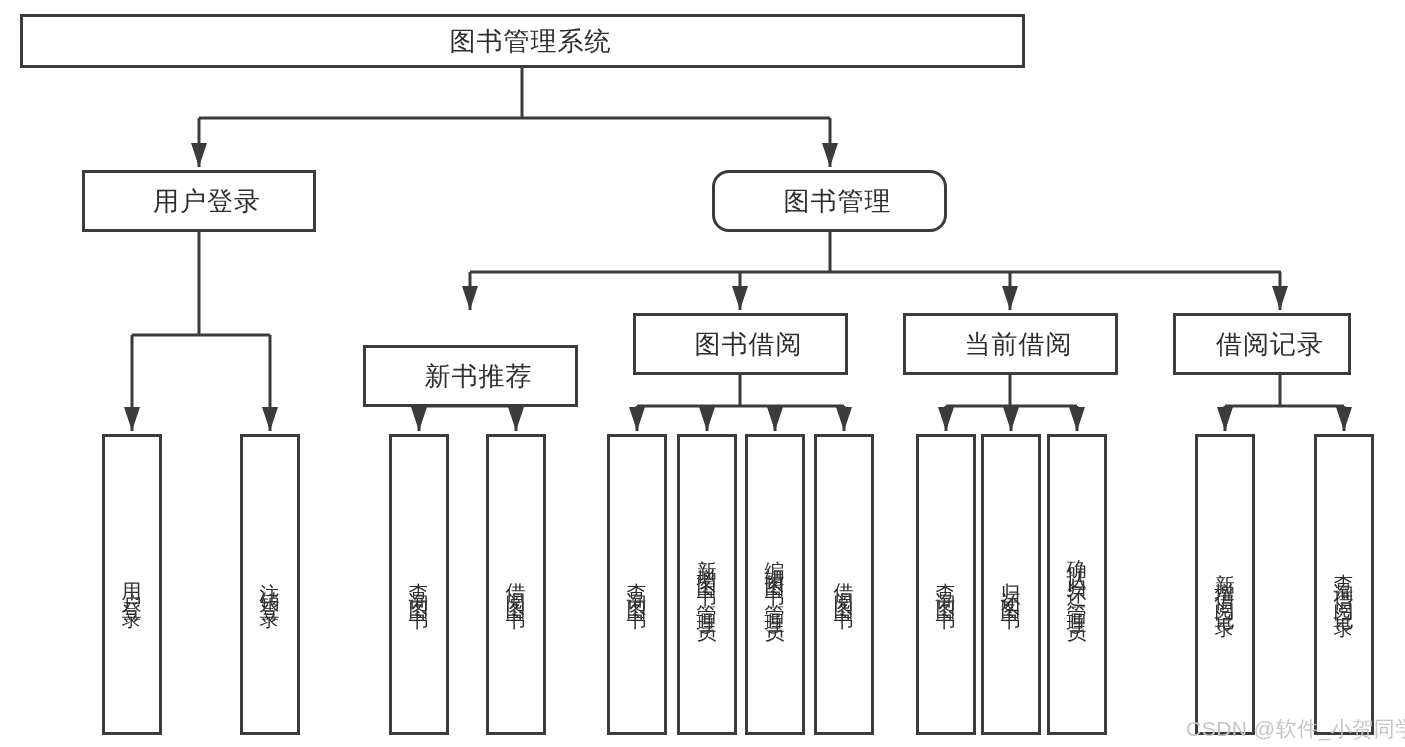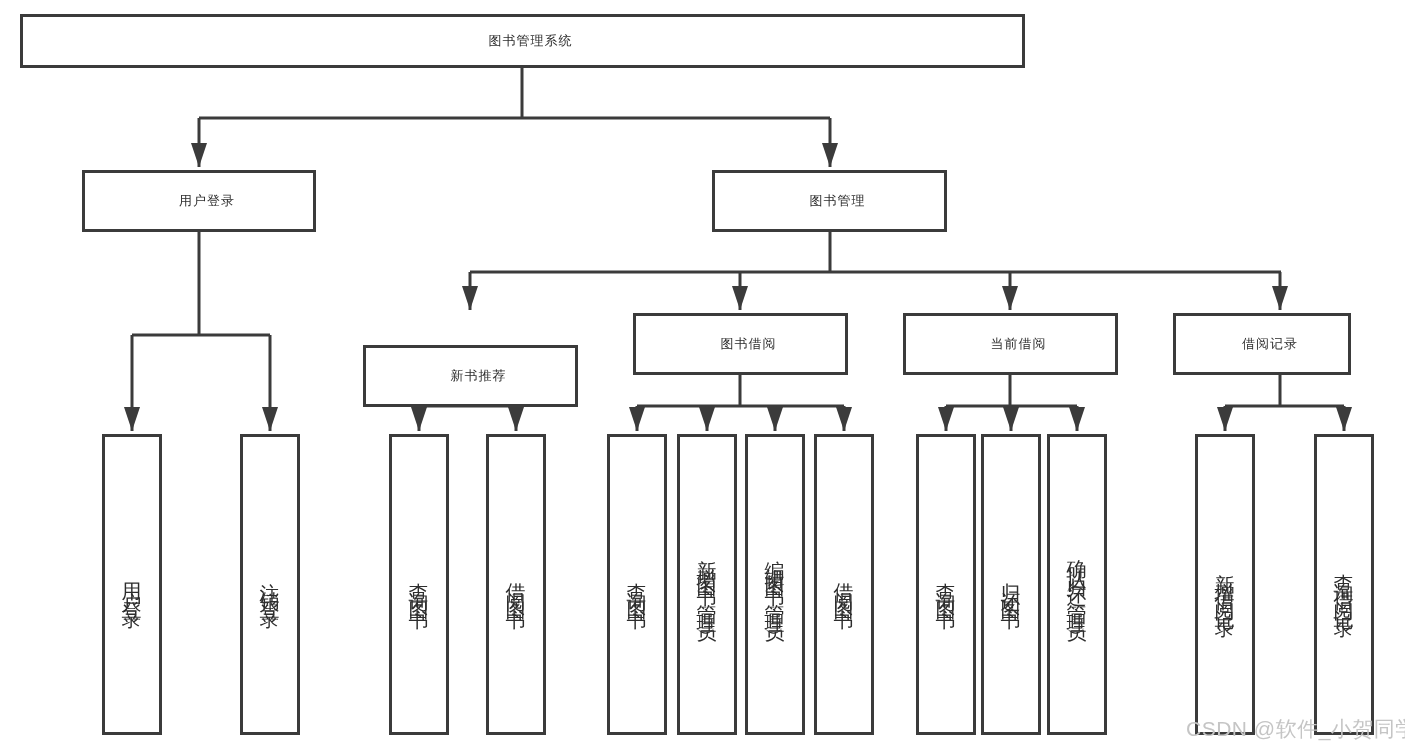--- a/index.html
+++ b/index.html
@@ -36,21 +36,21 @@
     position: absolute;
     box-sizing: border-box;
     background: var(--background);
     border: 3px solid var(--line);
     display: flex;
     align-items: center;
     justify-content: center;
     color: var(--text);
     z-index: 1;
   }
-  .node.h { font-size: 13px; letter-spacing: 1px; padding-left: 16px; }
+  .node.h { font-size: 26px; letter-spacing: 1px; padding-left: 16px; }
   .node.v .vt {
     writing-mode: vertical-rl;
     text-orientation: mixed;
     font-size: 20px;
     line-height: 1;
     letter-spacing: 9px;
   }
   .watermark {
     position: absolute;
     left: 1186px;
@@ -99,21 +99,21 @@
     <line class="cline" x1="946" y1="406" x2="946" y2="431" marker-end="url(#ah)"></line>
     <line class="cline" x1="1011" y1="406" x2="1011" y2="431" marker-end="url(#ah)"></line>
     <line class="cline" x1="1077" y1="406" x2="1077" y2="431" marker-end="url(#ah)"></line>
     <line class="cline" x1="1225" y1="406" x2="1225" y2="431" marker-end="url(#ah)"></line>
     <line class="cline" x1="1344" y1="406" x2="1344" y2="431" marker-end="url(#ah)"></line>
   </svg>
 
   <div class="node h" style="left:20px; top:14px; width:1005px; height:54px;">图书管理系统</div>
 
   <div class="node h" style="left:82px; top:170px; width:234px; height:62px;">用户登录</div>
-  <div class="node h" style="left:712px; top:170px; width:235px; height:62px;">图书管理</div>
+  <div class="node h" style="left:712px; top:170px; width:235px; height:62px;border-radius:17px;">图书管理</div>
 
   <div class="node h" style="left:363px; top:313px; width:215px; height:62px;margin-top:32px;">新书推荐</div>
   <div class="node h" style="left:633px; top:313px; width:215px; height:62px;">图书借阅</div>
   <div class="node h" style="left:903px; top:313px; width:215px; height:62px;">当前借阅</div>
   <div class="node h" style="left:1173px; top:313px; width:178px; height:62px;">借阅记录</div>
 
   <div class="node v" style="left:102px; top:434px; width:60px; height:301px;">
     <span class="vt">用户登录</span>
   </div>
   <div class="node v" style="left:240px; top:434px; width:60px; height:301px;">

